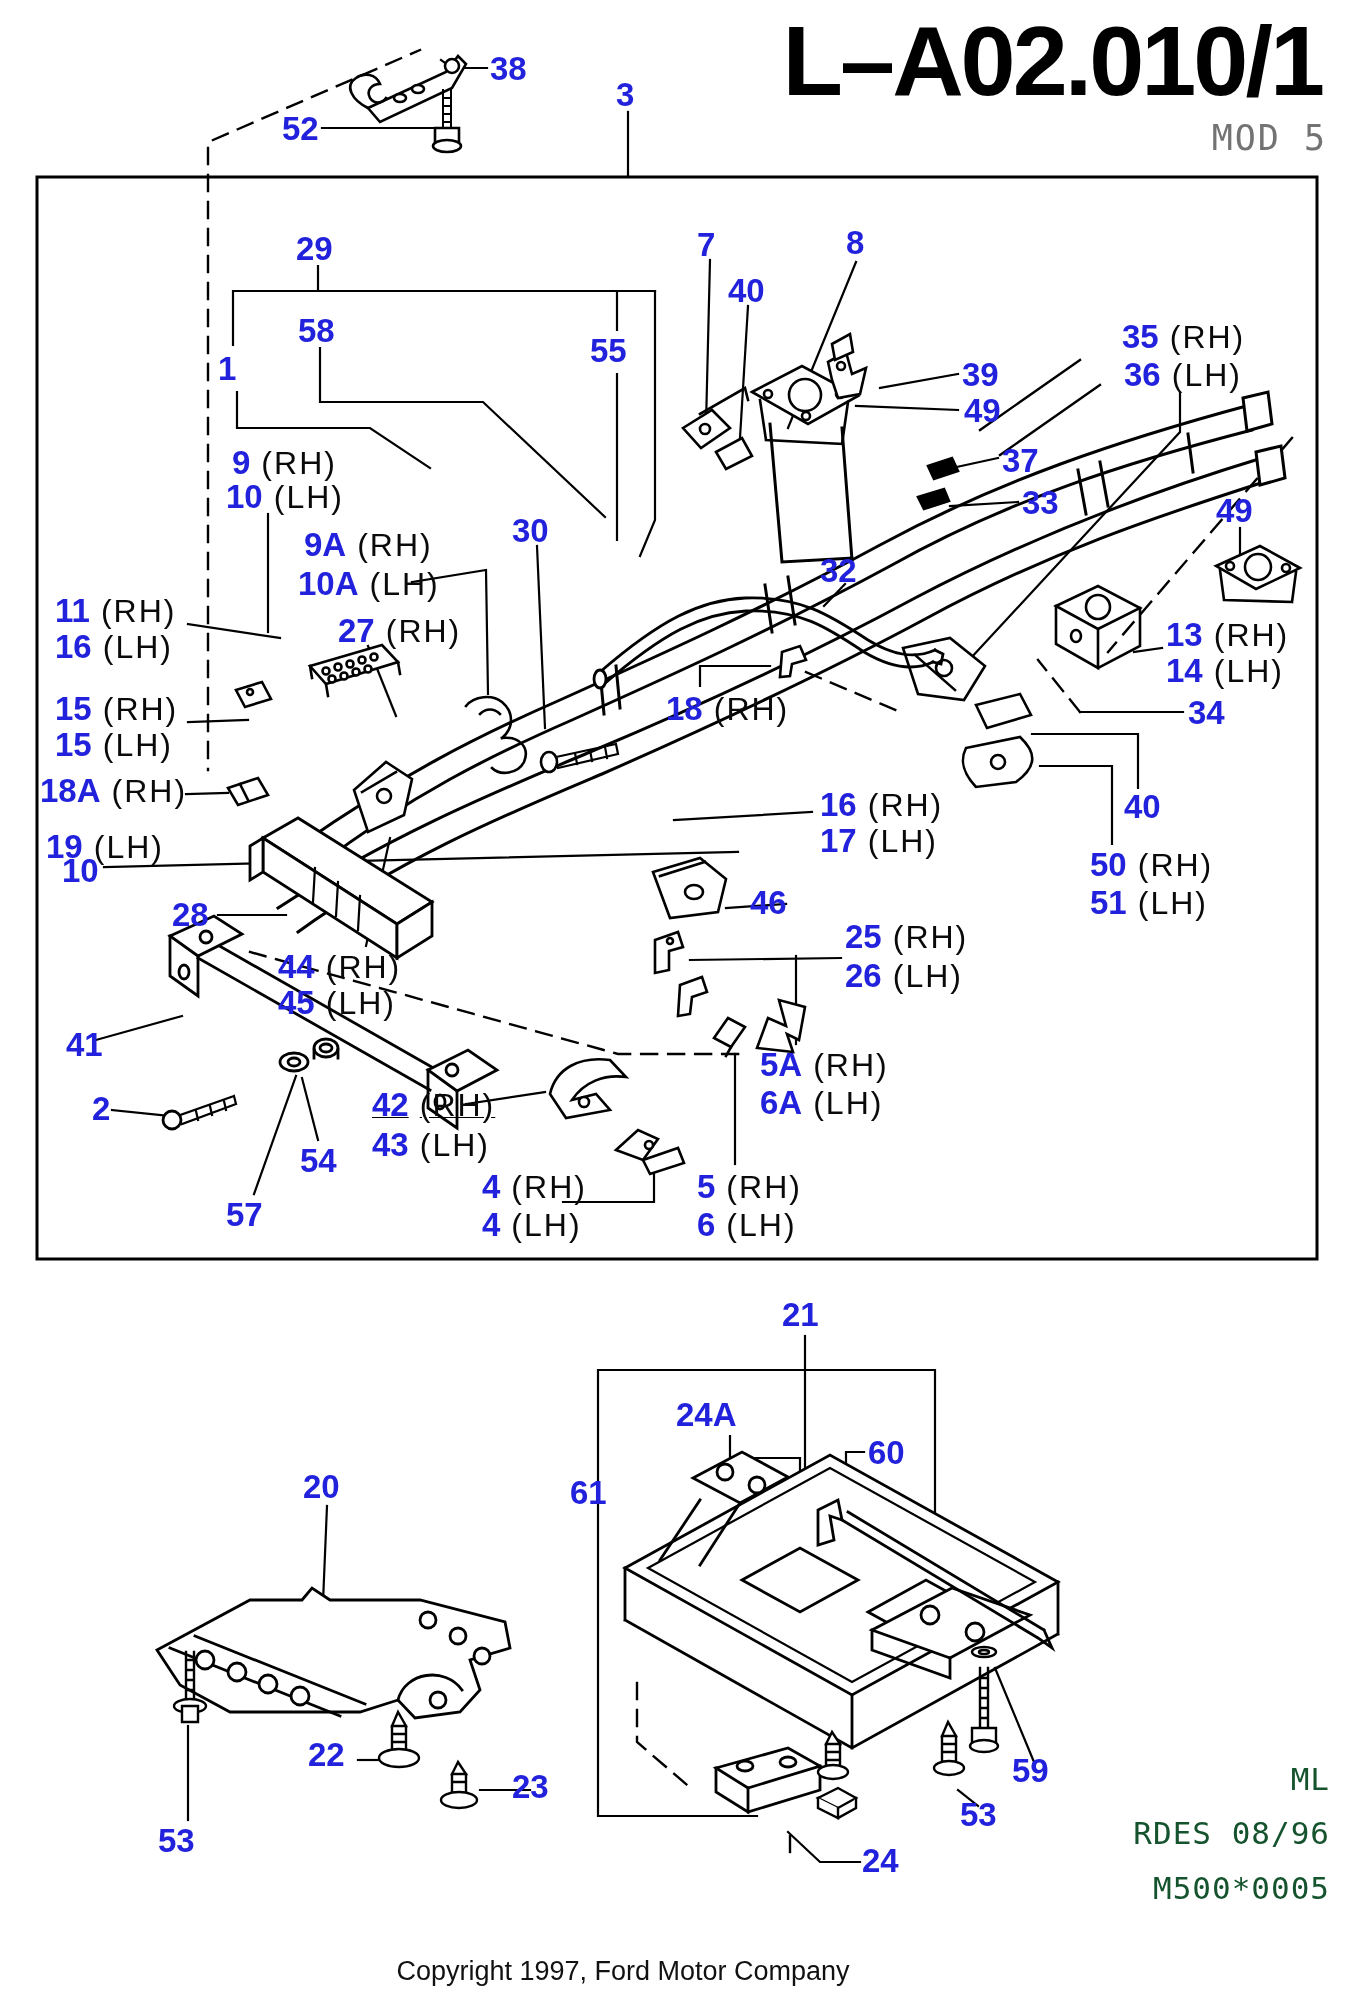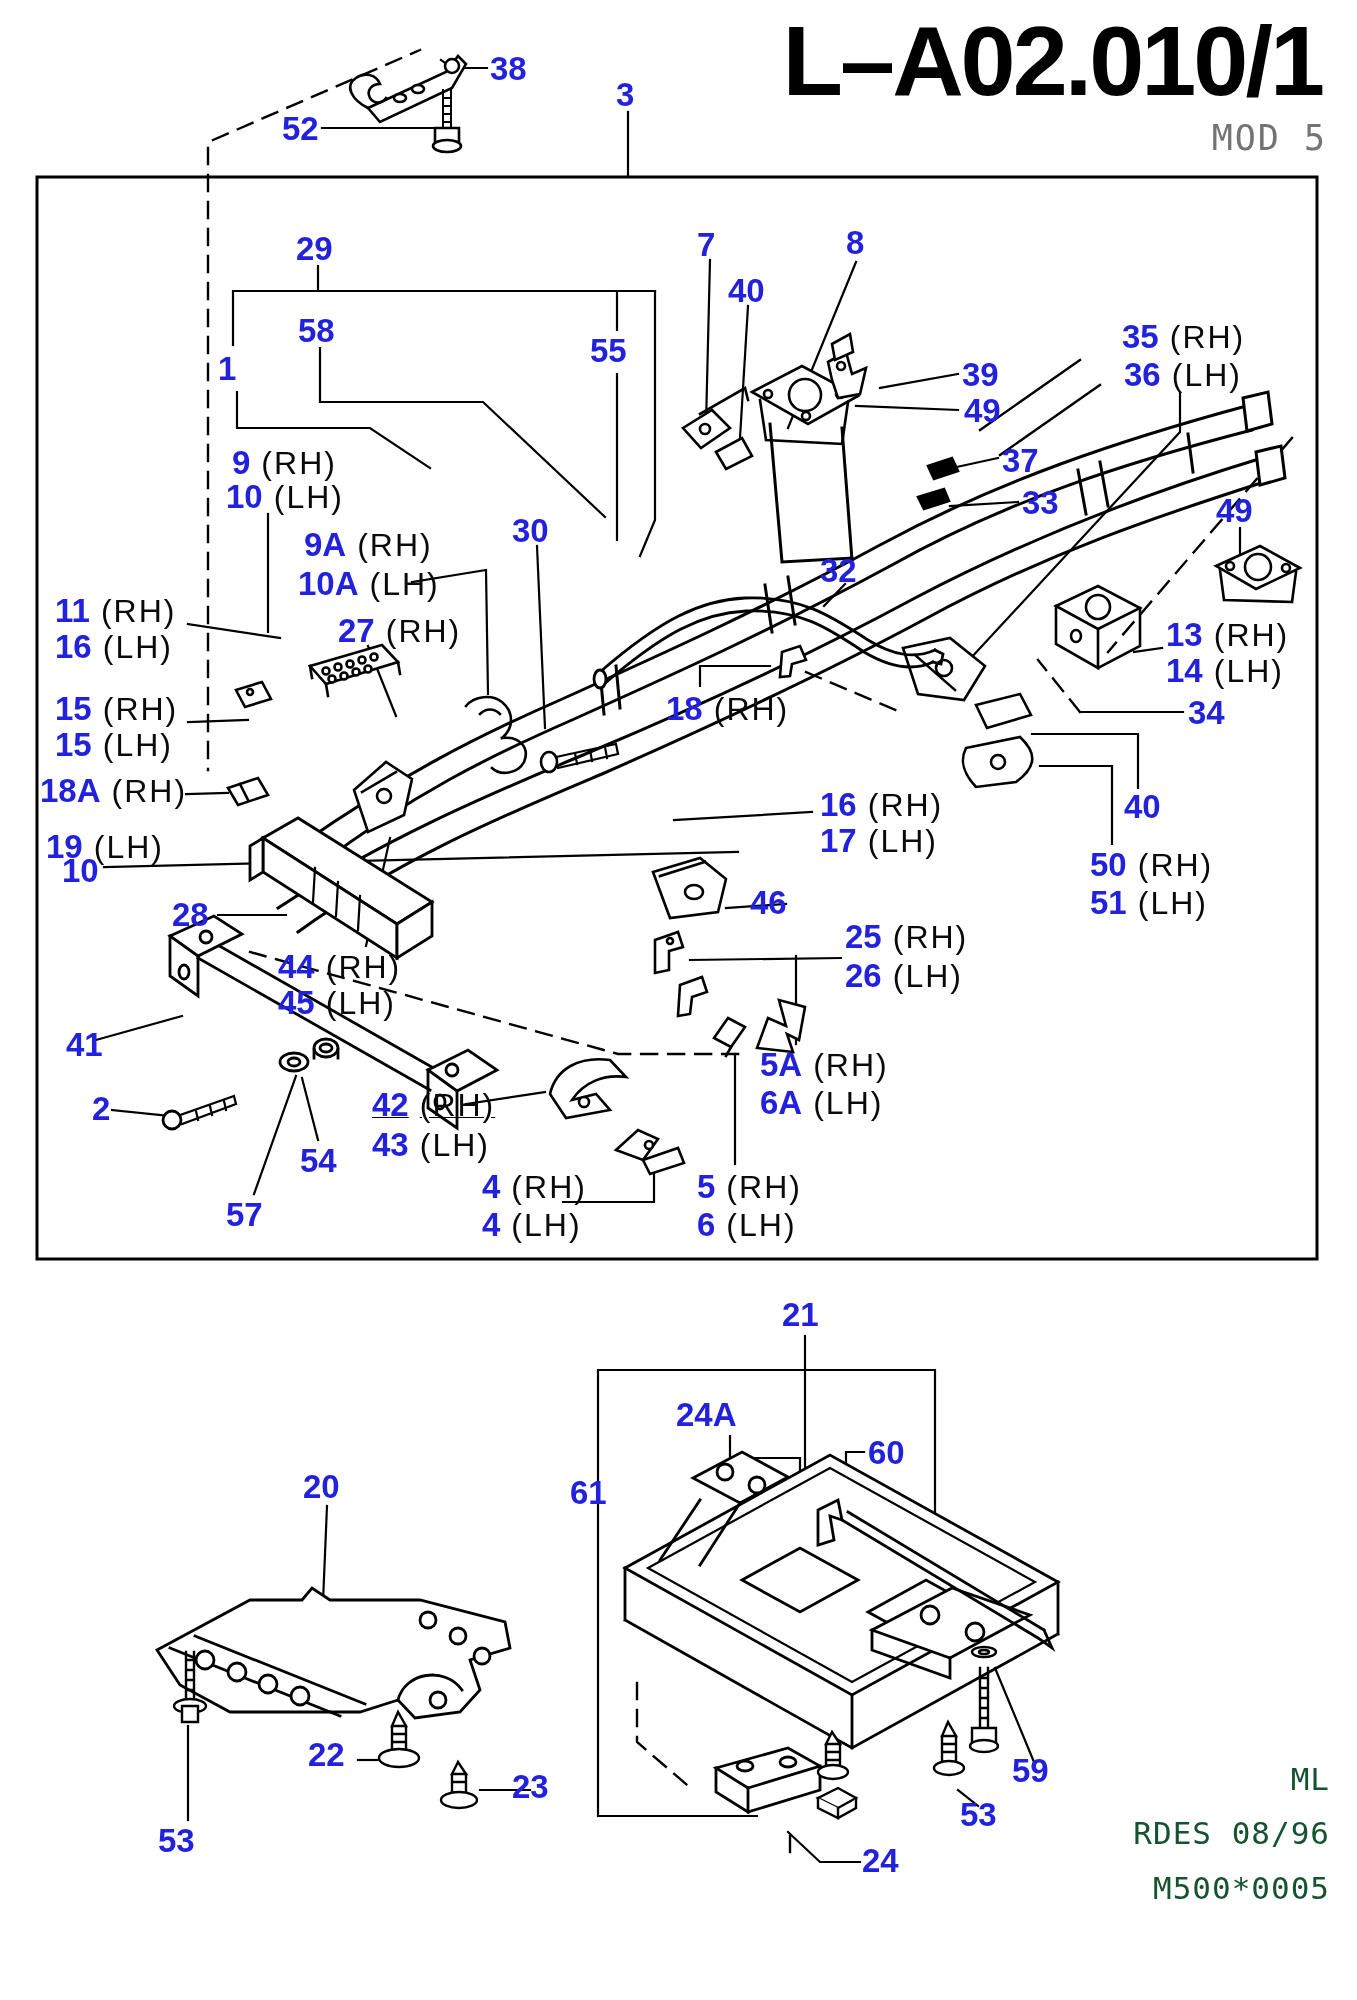--- a/index.html
+++ b/index.html
@@ -322,20 +322,21 @@
 
   <div class="title">L–A02.010/1</div>
   <div class="mod">MOD 5</div>
 
   <div class="corner">
     <div>ML</div>
     <div>RDES 08/96</div>
     <div>M500*0005</div>
   </div>
 
+  <div class="copyright">Copyright 1997, Ford Motor Company</div>
 
   <div>
       <div class="callout" style="left: 490px; top: 50px;"><span class="num">38</span></div>
       <div class="callout" style="left: 282px; top: 110px;"><span class="num">52</span></div>
       <div class="callout" style="left: 616px; top: 76px;"><span class="num">3</span></div>
       <div class="callout" style="left: 296px; top: 230px;"><span class="num">29</span></div>
       <div class="callout" style="left: 298px; top: 312px;"><span class="num">58</span></div>
       <div class="callout" style="left: 218px; top: 350px;"><span class="num">1</span></div>
       <div class="callout" style="left: 590px; top: 332px;"><span class="num">55</span></div>
       <div class="callout" style="left: 697px; top: 226px;"><span class="num">7</span></div>

